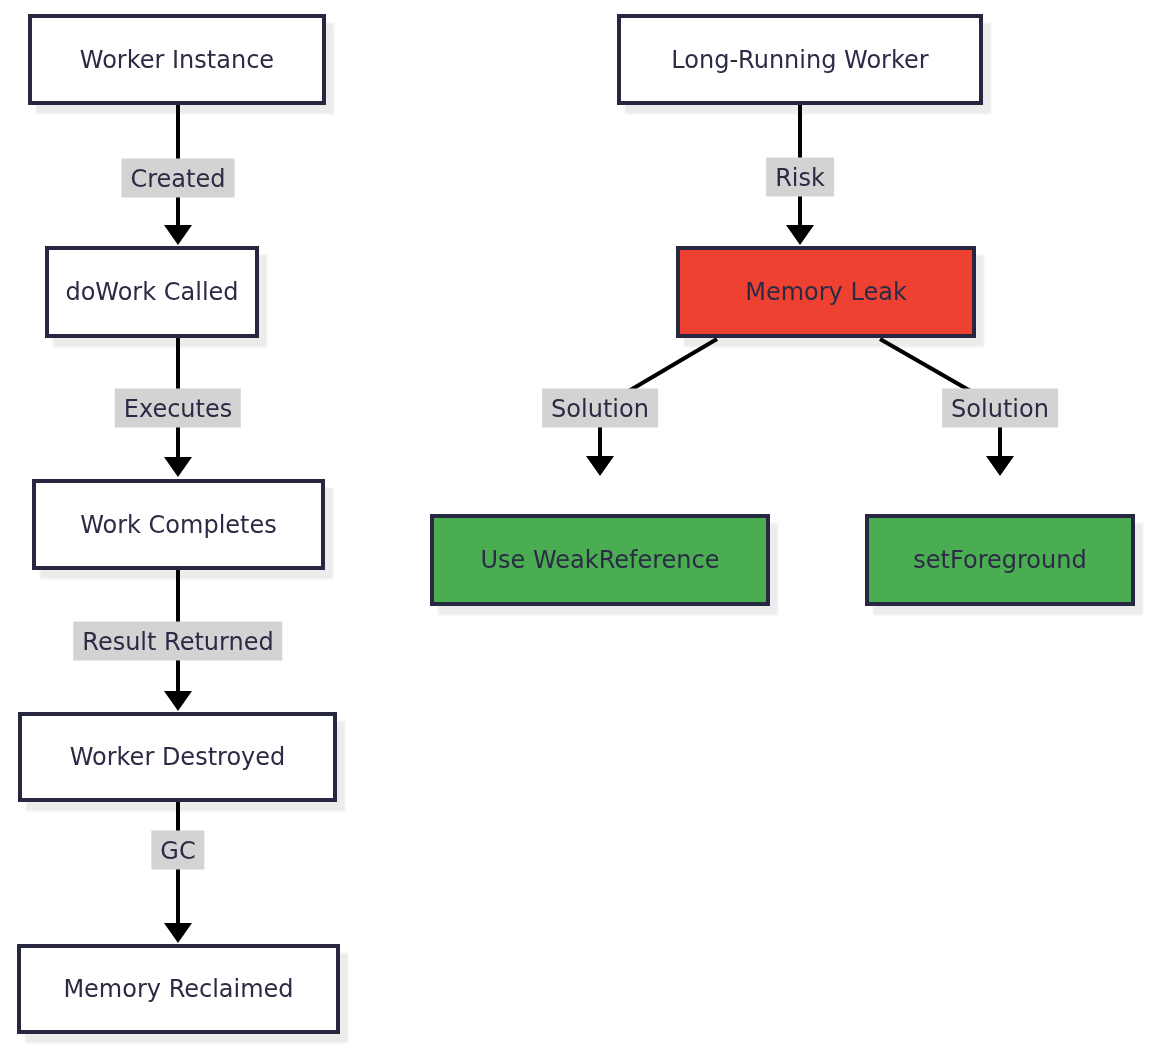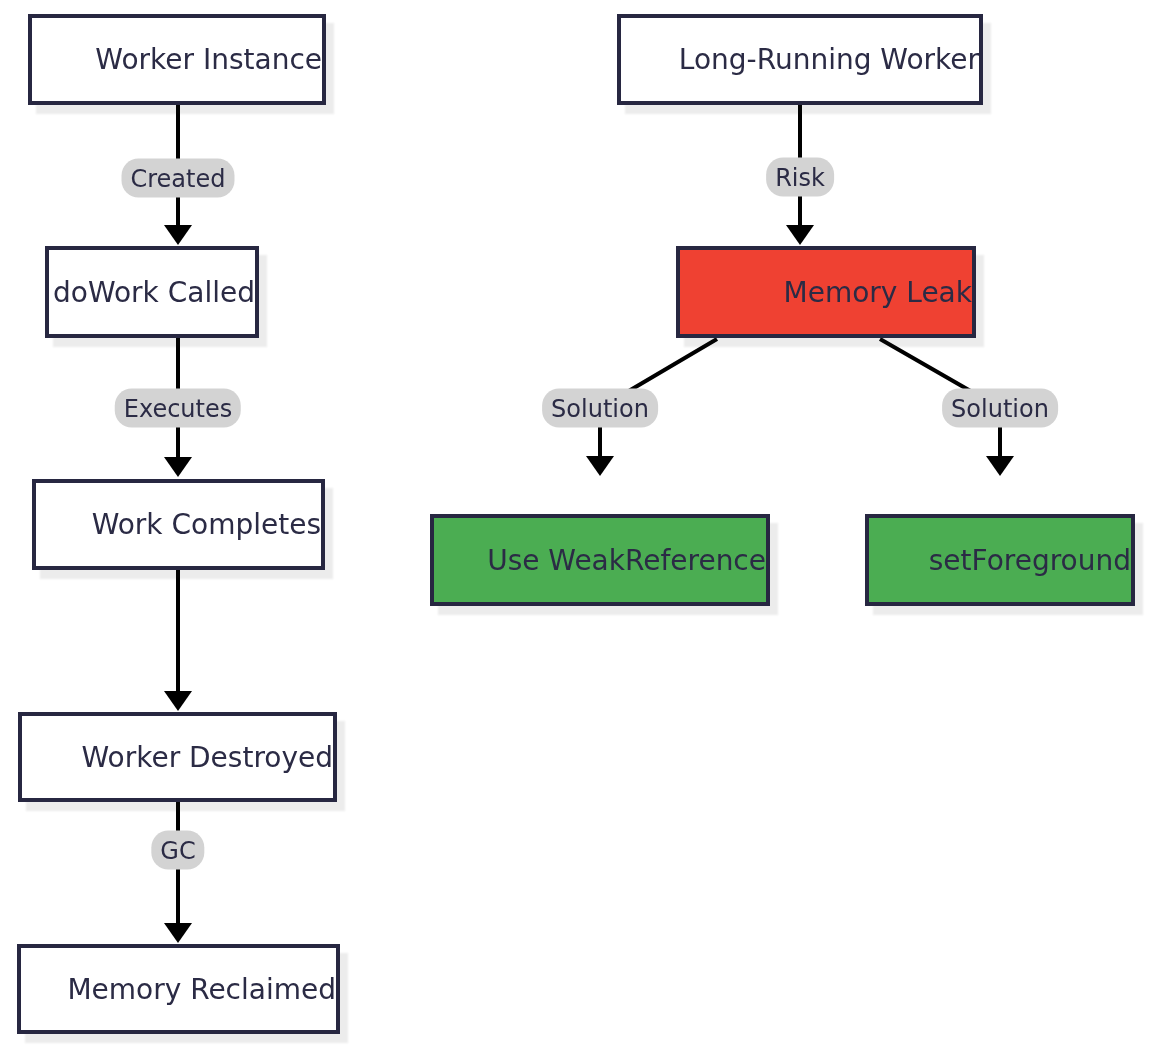--- a/index.html
+++ b/index.html
@@ -21,36 +21,35 @@
     overflow:hidden;
   }
   .edges{position:absolute;left:0;top:0;z-index:1;}
   .edge{stroke:var(--arrow);stroke-width:4;fill:none;}
   .node{
     position:absolute;z-index:2;
     box-sizing:border-box;
     border:4px solid var(--navy-border);
     background:var(--node-fill);
     color:var(--navy-text);
-    font-size:28px;
-    display:flex;align-items:center;justify-content:flex-end;
+    font-size:24px;
+    display:flex;align-items:center;justify-content:center;
     text-align:center;white-space:nowrap;
     box-shadow:8px 9px 2px rgba(40,40,40,0.09);
   }
   .node.red{background:var(--risk-fill);}
   .node.green{background:var(--solution-fill);margin-top:36px;}
   .edge-label{
     position:absolute;z-index:3;
     transform:translate(-50%,-50%);
     background:var(--label-bg);
     color:var(--navy-text);
     font-size:24px;line-height:1;
     padding:8px 9px 7px 9px;
     white-space:nowrap;
-    border-radius:17px;
   }
 </style>
 </head>
 <body>
 
 <div class="canvas">
 
   <svg class="edges" width="1150" height="1050" viewBox="0 0 1150 1050">
     <defs>
       <marker id="arrow" viewBox="0 0 10 14" refX="8" refY="7" markerWidth="20" markerHeight="28" markerUnits="userSpaceOnUse" orient="auto" preserveAspectRatio="none">
@@ -90,18 +89,19 @@
   </div>
   <div class="node green" style="left:430px;top:478px;width:340px;height:92px">
     <span>Use WeakReference</span>
   </div>
   <div class="node green" style="left:865px;top:478px;width:270px;height:92px">
     <span>setForeground</span>
   </div>
 
   <div class="edge-label" style="left:178px;top:178px">Created</div>
   <div class="edge-label" style="left:178px;top:408px">Executes</div>
+  <div class="edge-label" style="left:178px;top:641px">Result Returned</div>
   <div class="edge-label" style="left:178px;top:850px">GC</div>
   <div class="edge-label" style="left:800px;top:177px">Risk</div>
   <div class="edge-label" style="left:600px;top:408px">Solution</div>
   <div class="edge-label" style="left:1000px;top:408px">Solution</div>
 
 </div>
 
 </body></html>

